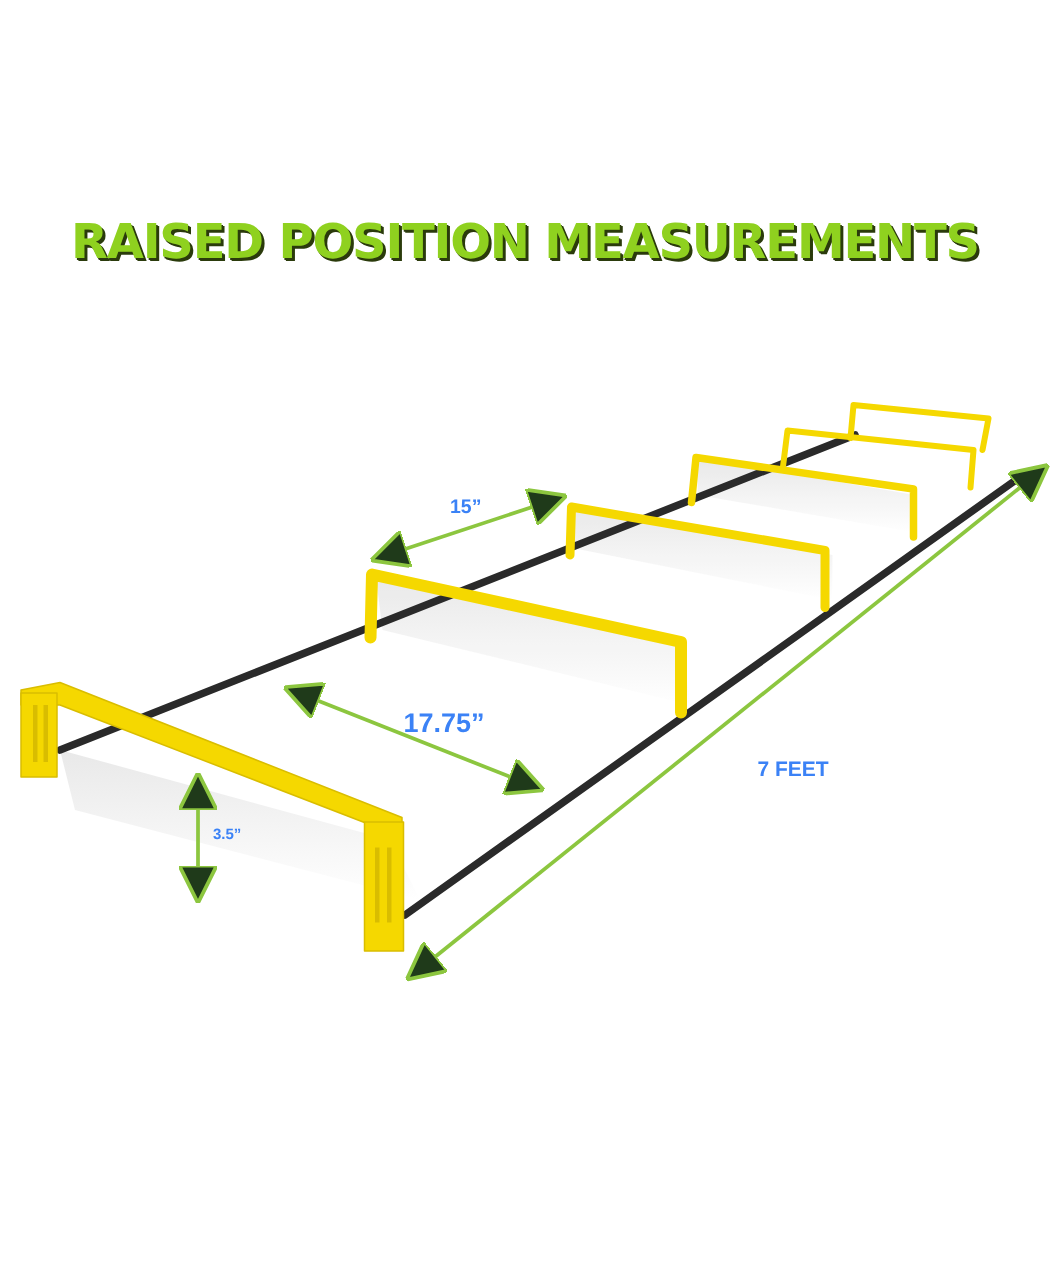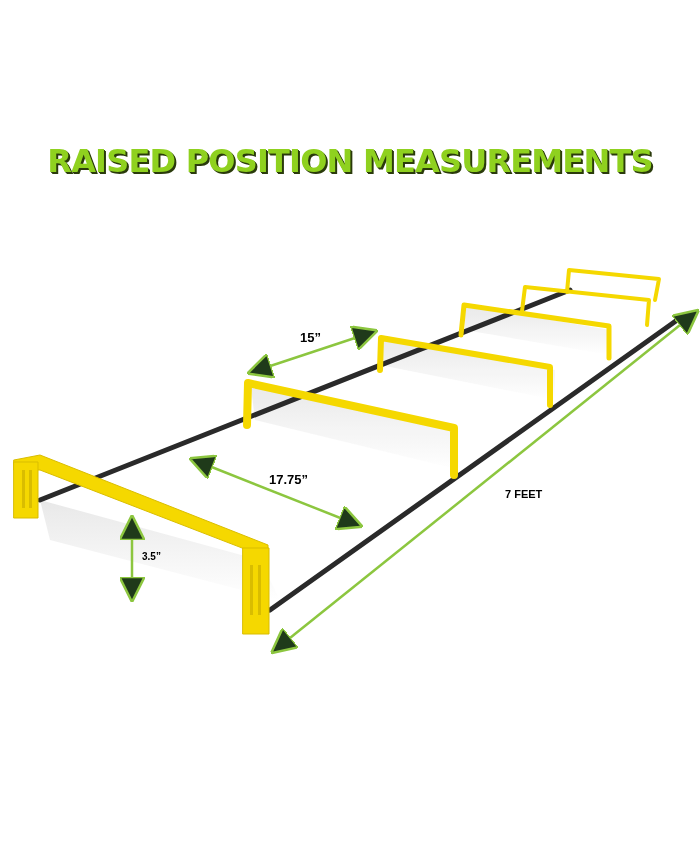--- a/index.html
+++ b/index.html
@@ -6,21 +6,21 @@
   body { width: 700px; height: 855px; position: relative; overflow: hidden; font-family: "Liberation Sans", sans-serif; }
   .title {
     position: absolute; left: 0; top: 142px; width: 700px; text-align: center;
     font-family: "DejaVu Sans", sans-serif; font-weight: bold; font-size: 32px;
     letter-spacing: -0.8px; color: #8fd11f;
     text-shadow: 1px 1px 0 #2b3b0c, 2px 2px 0 #2b3b0c;
   }
   svg.scene { position: absolute; left: 0; top: 0; }
   .label {
     position: absolute; font-family: "Liberation Sans", sans-serif; font-weight: bold;
-    color: #000000; white-space: nowrap;
+    color: #3b82f6; white-space: nowrap;
   }
 </style>
 </head>
 <body>
 
 <div class="title">RAISED POSITION MEASUREMENTS</div>
 
 <svg class="scene" width="700" height="855" viewBox="0 0 700 855">
   <defs>
     <linearGradient id="shadow" x1="0" y1="0" x2="0" y2="1">
@@ -79,15 +79,15 @@
 
   <g stroke="#8cc63f" stroke-width="2.5" fill="none">
     <line x1="252" y1="372" x2="373" y2="332" marker-start="url(#arrowhead)" marker-end="url(#arrowhead)"></line>
     <line x1="194" y1="460" x2="358" y2="525" marker-start="url(#arrowhead)" marker-end="url(#arrowhead)"></line>
     <line x1="132" y1="520" x2="132" y2="597" marker-start="url(#arrowhead)" marker-end="url(#arrowhead)"></line>
     <line x1="275" y1="650" x2="695" y2="313" marker-start="url(#arrowhead)" marker-end="url(#arrowhead)"></line>
   </g>
 </svg>
 
 <div class="label" style="left:300px; top:330px; font-size:13px;">15”</div>
-<div class="label" style="left:269px; top:472px; font-size:13px;">17.75”</div>
+<div class="label" style="left:269px; top:472px; font-size:18px;">17.75”</div>
 <div class="label" style="left:142px; top:551px; font-size:10px;">3.5”</div>
-<div class="label" style="left:505px; top:488px; font-size:11px;">7 FEET</div>
+<div class="label" style="left:505px; top:504px; font-size:14px;">7 FEET</div>
 
 </body></html>

